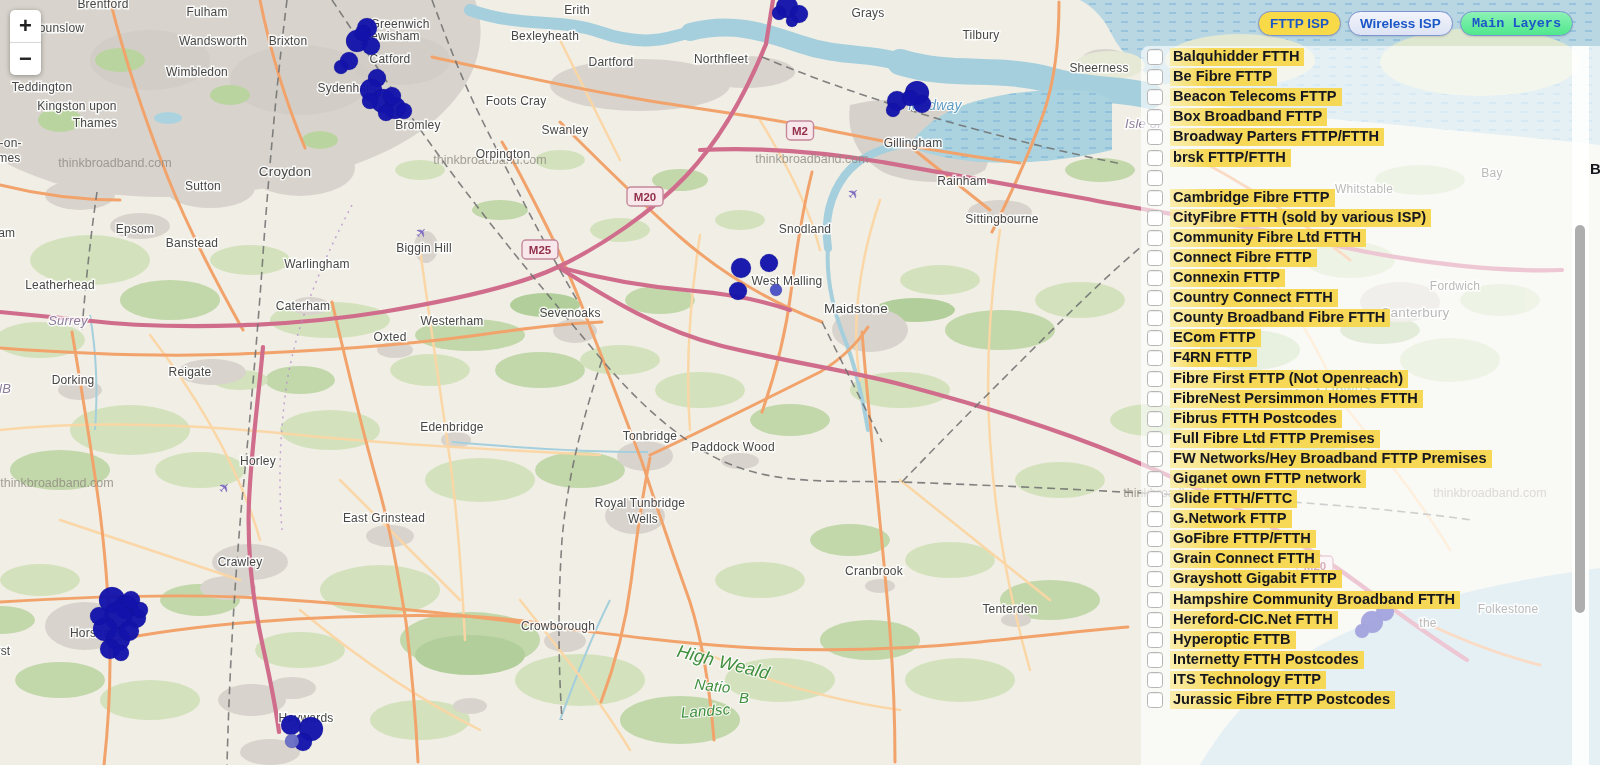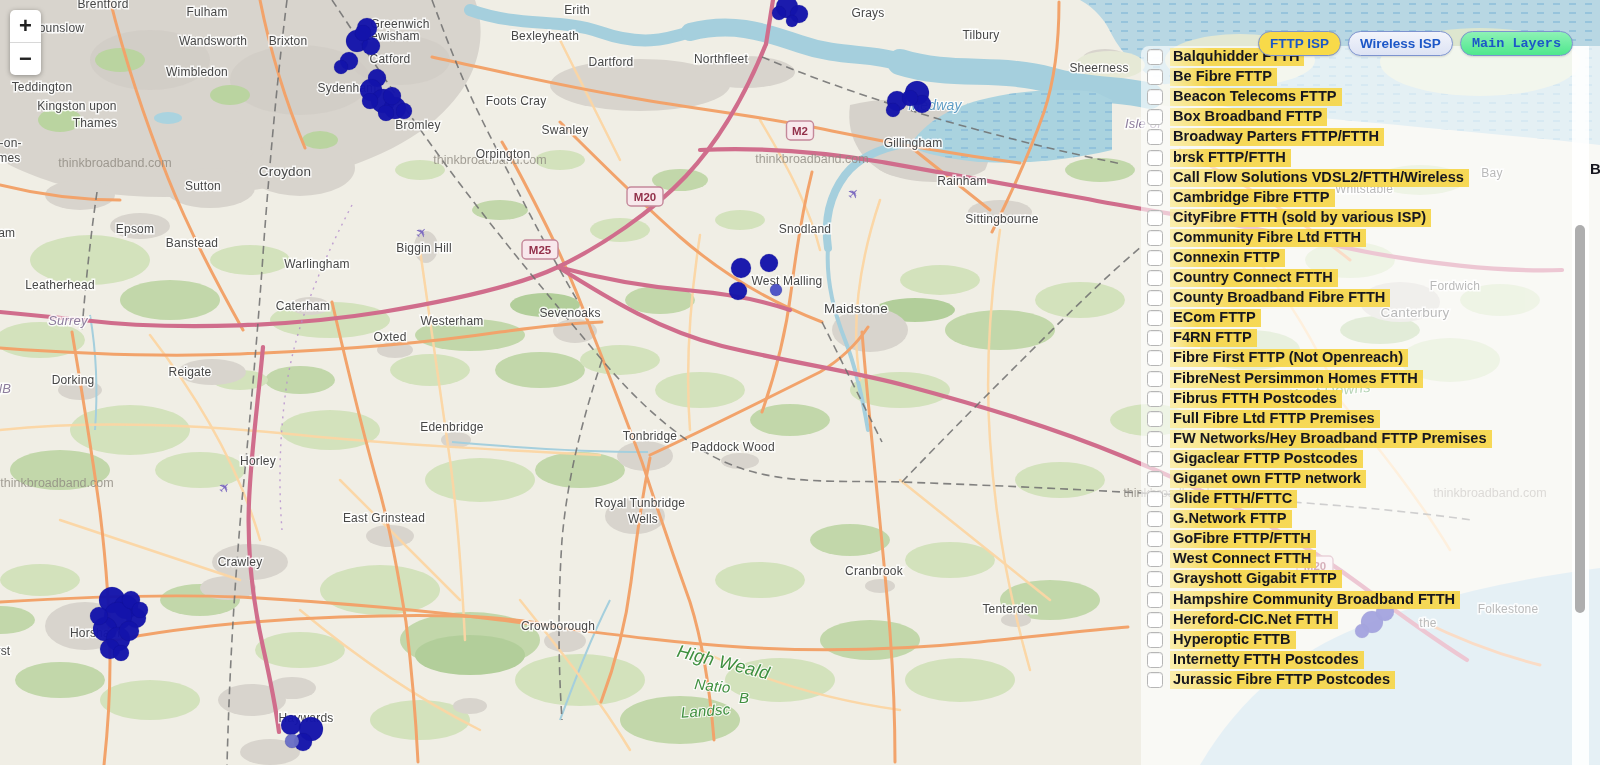--- a/index.html
+++ b/index.html
@@ -23,21 +23,21 @@
   .zoom-ctl{position:absolute;left:10px;top:10px;width:31px;background:#fff;border-radius:5px;
     box-shadow:0 1px 5px rgba(0,0,0,.35);overflow:hidden;}
   .zoom-btn{width:31px;height:32px;display:flex;align-items:center;justify-content:center;
     font-size:22px;font-weight:700;color:#222;cursor:pointer;user-select:none;}
   .zoom-btn:first-child{border-bottom:1px solid #d8d8d8;}
 
   
   .toolbar{position:absolute;top:11px;right:27px;display:flex;gap:7px;}
   .pill{height:23px;border-radius:13px;border:1.5px solid #7d93cf;color:#1c57c7;font-weight:700;
     font-size:13.5px;display:flex;align-items:center;padding:0 11px;cursor:pointer;white-space:nowrap;
-    box-shadow:0 1px 2px rgba(0,0,0,.12);margin-top:20px;}
+    box-shadow:0 1px 2px rgba(0,0,0,.12);}
   .pill-fttp{background:#f8da49;}
   .pill-wireless{background:linear-gradient(#f2f4fb,#dde3f4);text-align:right;}
   .pill-main{background:linear-gradient(#8df2b5,#4fe78d);font-family:Liberation Mono, monospace;}
 
   
   .layer-panel{position:absolute;left:1141px;top:46px;width:459px;height:719px;
     background:rgba(255,255,255,.62);border-top-left-radius:8px;}
   #layer-list{padding-top:1px;}
   .layer-row{display:flex;align-items:center;height:20.1px;padding-left:6px;}
   .layer-cb{flex:0 0 auto;width:14px;height:14px;background:rgba(255,255,255,.95);
@@ -461,36 +461,39 @@
         <div class="layer-row">
           <div class="layer-cb"></div>
           <span class="layer-label">Broadway Parters FTTP/FTTH</span>
         </div>
         <div class="layer-row">
           <div class="layer-cb"></div>
           <span class="layer-label">brsk FTTP/FTTH</span>
         </div>
         <div class="layer-row">
           <div class="layer-cb"></div>
-          <span class="layer-label">Call Flow Solutions VDSL2/FTTH/Wireless</span>
         </div>
         <div class="layer-row">
           <div class="layer-cb"></div>
           <span class="layer-label">Cambridge Fibre FTTP</span>
         </div>
         <div class="layer-row">
           <div class="layer-cb"></div>
           <span class="layer-label">CityFibre FTTH (sold by various ISP)</span>
         </div>
         <div class="layer-row">
           <div class="layer-cb"></div>
           <span class="layer-label">Community Fibre Ltd FTTH</span>
         </div>
         <div class="layer-row">
           <div class="layer-cb"></div>
+          <span class="layer-label">Connect Fibre FTTP</span>
+        </div>
+        <div class="layer-row">
+          <div class="layer-cb"></div>
           <span class="layer-label">Connexin FTTP</span>
         </div>
         <div class="layer-row">
           <div class="layer-cb"></div>
           <span class="layer-label">Country Connect FTTH</span>
         </div>
         <div class="layer-row">
           <div class="layer-cb"></div>
           <span class="layer-label">County Broadband Fibre FTTH</span>
         </div>
@@ -517,61 +520,61 @@
         <div class="layer-row">
           <div class="layer-cb"></div>
           <span class="layer-label">Full Fibre Ltd FTTP Premises</span>
         </div>
         <div class="layer-row">
           <div class="layer-cb"></div>
           <span class="layer-label">FW Networks/Hey Broadband FTTP Premises</span>
         </div>
         <div class="layer-row">
           <div class="layer-cb"></div>
-          <span class="layer-label">Gigaclear FTTP Postcodes</span>
-        </div>
-        <div class="layer-row">
-          <div class="layer-cb"></div>
           <span class="layer-label">Giganet own FTTP network</span>
         </div>
         <div class="layer-row">
           <div class="layer-cb"></div>
           <span class="layer-label">Glide FTTH/FTTC</span>
         </div>
         <div class="layer-row">
           <div class="layer-cb"></div>
           <span class="layer-label">G.Network FTTP</span>
         </div>
         <div class="layer-row">
           <div class="layer-cb"></div>
           <span class="layer-label">GoFibre FTTP/FTTH</span>
         </div>
         <div class="layer-row">
           <div class="layer-cb"></div>
-          <span class="layer-label">West Connect FTTH</span>
+          <span class="layer-label">Grain Connect FTTH</span>
         </div>
         <div class="layer-row">
           <div class="layer-cb"></div>
           <span class="layer-label">Grayshott Gigabit FTTP</span>
         </div>
         <div class="layer-row">
           <div class="layer-cb"></div>
           <span class="layer-label">Hampshire Community Broadband FTTH</span>
         </div>
         <div class="layer-row">
           <div class="layer-cb"></div>
           <span class="layer-label">Hereford-CIC.Net FTTH</span>
         </div>
         <div class="layer-row">
           <div class="layer-cb"></div>
           <span class="layer-label">Hyperoptic FTTB</span>
         </div>
         <div class="layer-row">
           <div class="layer-cb"></div>
           <span class="layer-label">Internetty FTTH Postcodes</span>
+        </div>
+        <div class="layer-row">
+          <div class="layer-cb"></div>
+          <span class="layer-label">ITS Technology FTTP</span>
         </div>
         <div class="layer-row">
           <div class="layer-cb"></div>
           <span class="layer-label">Jurassic Fibre FTTP Postcodes</span>
         </div>
       </div>
   </div>
   <div class="scroll-track"></div>
   <div class="scroll-thumb"></div>
   <div class="edge-fragment">B</div>

